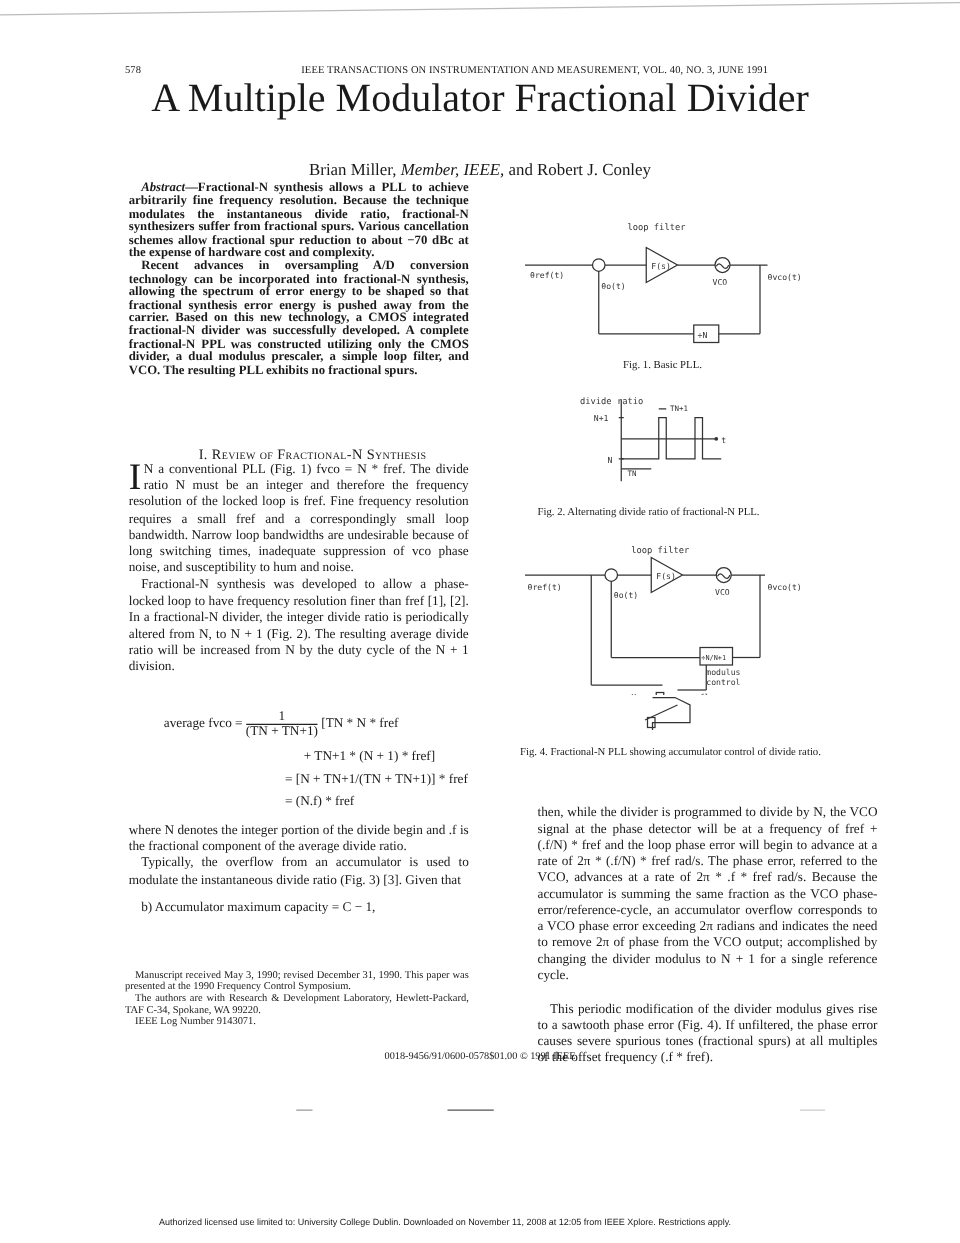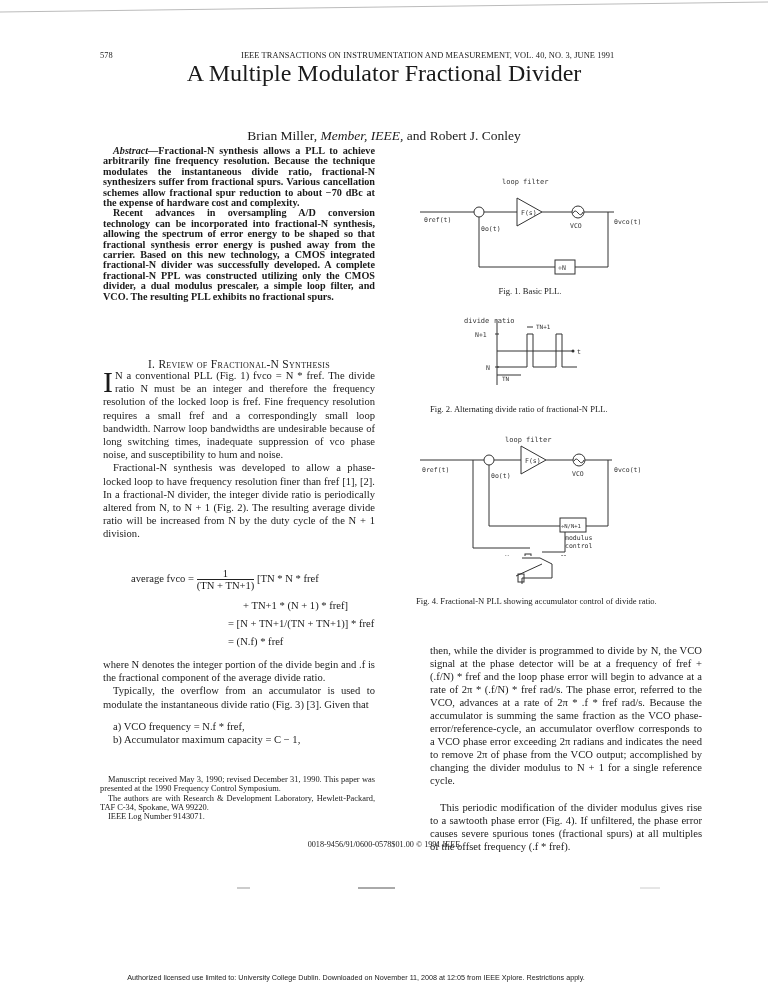--- a/index.html
+++ b/index.html
@@ -1,26 +1,26 @@
 <!DOCTYPE html>
 <html><head>
 <meta charset="utf-8">
 <style>
   html, body { margin:0; padding:0; }
   body { width:768px; height:994px; background:#fff; position:relative; overflow:hidden;
          font-family:"Liberation Serif", serif; color:#1a1a1a; }
   .abs { position:absolute; }
   .runhead { top:51px; font-size:8.4px; letter-spacing:0.1px; }
-  .title { top:60px; left:0; width:768px; text-align:center; font-size:24px; }
+  .title { top:60px; left:0; width:768px; text-align:center; font-size:32px; }
   .authors { top:128px; left:0; width:768px; text-align:center; font-size:13.5px; }
   .col { font-size:10.6px; line-height:13.2px; text-align:justify; }
   .abstract { top:146px; left:103px; width:272px; font-weight:bold; font-size:10.2px; line-height:10.4px; }
   .abstract p { margin:0; text-indent:10px; }
   .abstract i { font-weight:bold; }
-  .sec { top:358px; left:103px; width:272px; text-align:center; font-size:11.5px; font-variant:small-caps; letter-spacing:0.3px; }
+  .sec { top:358px; left:114px; width:272px; text-align:center; font-size:11.5px; font-variant:small-caps; letter-spacing:0.3px; }
   .intro { top:369px; left:103px; width:272px; }
   .intro p { margin:0; text-indent:10px; }
   .dropcap { float:left; font-size:30px; line-height:26px; margin:0 2px 0 0; }
   .eq { left:103px; width:272px; font-size:10.6px; }
   .eqline { position:absolute; white-space:nowrap; }
   .frac { display:inline-block; vertical-align:middle; text-align:center; }
   .frac .num { display:block; border-bottom:1px solid #222; padding:0 2px; }
   .frac .den { display:block; }
   .list { left:113px; width:262px; font-size:10.6px; line-height:13px; }
   .footnote { top:775px; left:100px; width:275px; font-size:8.4px; line-height:9.3px; text-align:justify; }
@@ -77,21 +77,20 @@
   <div class="eqline" style="left:125px; top:58px;">= [N + TN+1/(TN + TN+1)] * fref</div>
   <div class="eqline" style="left:125px; top:76px;">= (N.f) * fref</div>
 </div>
 
 <div class="abs col" style="top:658px; left:103px; width:272px;">
   <p style="margin:0">where N denotes the integer portion of the divide begin and .f is the fractional component of the average divide ratio.</p>
   <p style="margin:0; text-indent:10px;">Typically, the overflow from an accumulator is used to modulate the instantaneous divide ratio (Fig. 3) [3]. Given that</p>
 </div>
 
 <div class="abs list" style="top:720px;">
-  <div>a) VCO frequency = N.f * fref,</div>
   <div>b) Accumulator maximum capacity = C − 1,</div>
 </div>
 
 <div class="abs footnote">
   <p>Manuscript received May 3, 1990; revised December 31, 1990. This paper was presented at the 1990 Frequency Control Symposium.</p>
   <p>The authors are with Research &amp; Development Laboratory, Hewlett-Packard, TAF C-34, Spokane, WA 99220.</p>
   <p>IEEE Log Number 9143071.</p>
 </div>
 
 <svg class="abs" style="left:420px; top:172px;" width="220" height="110">

